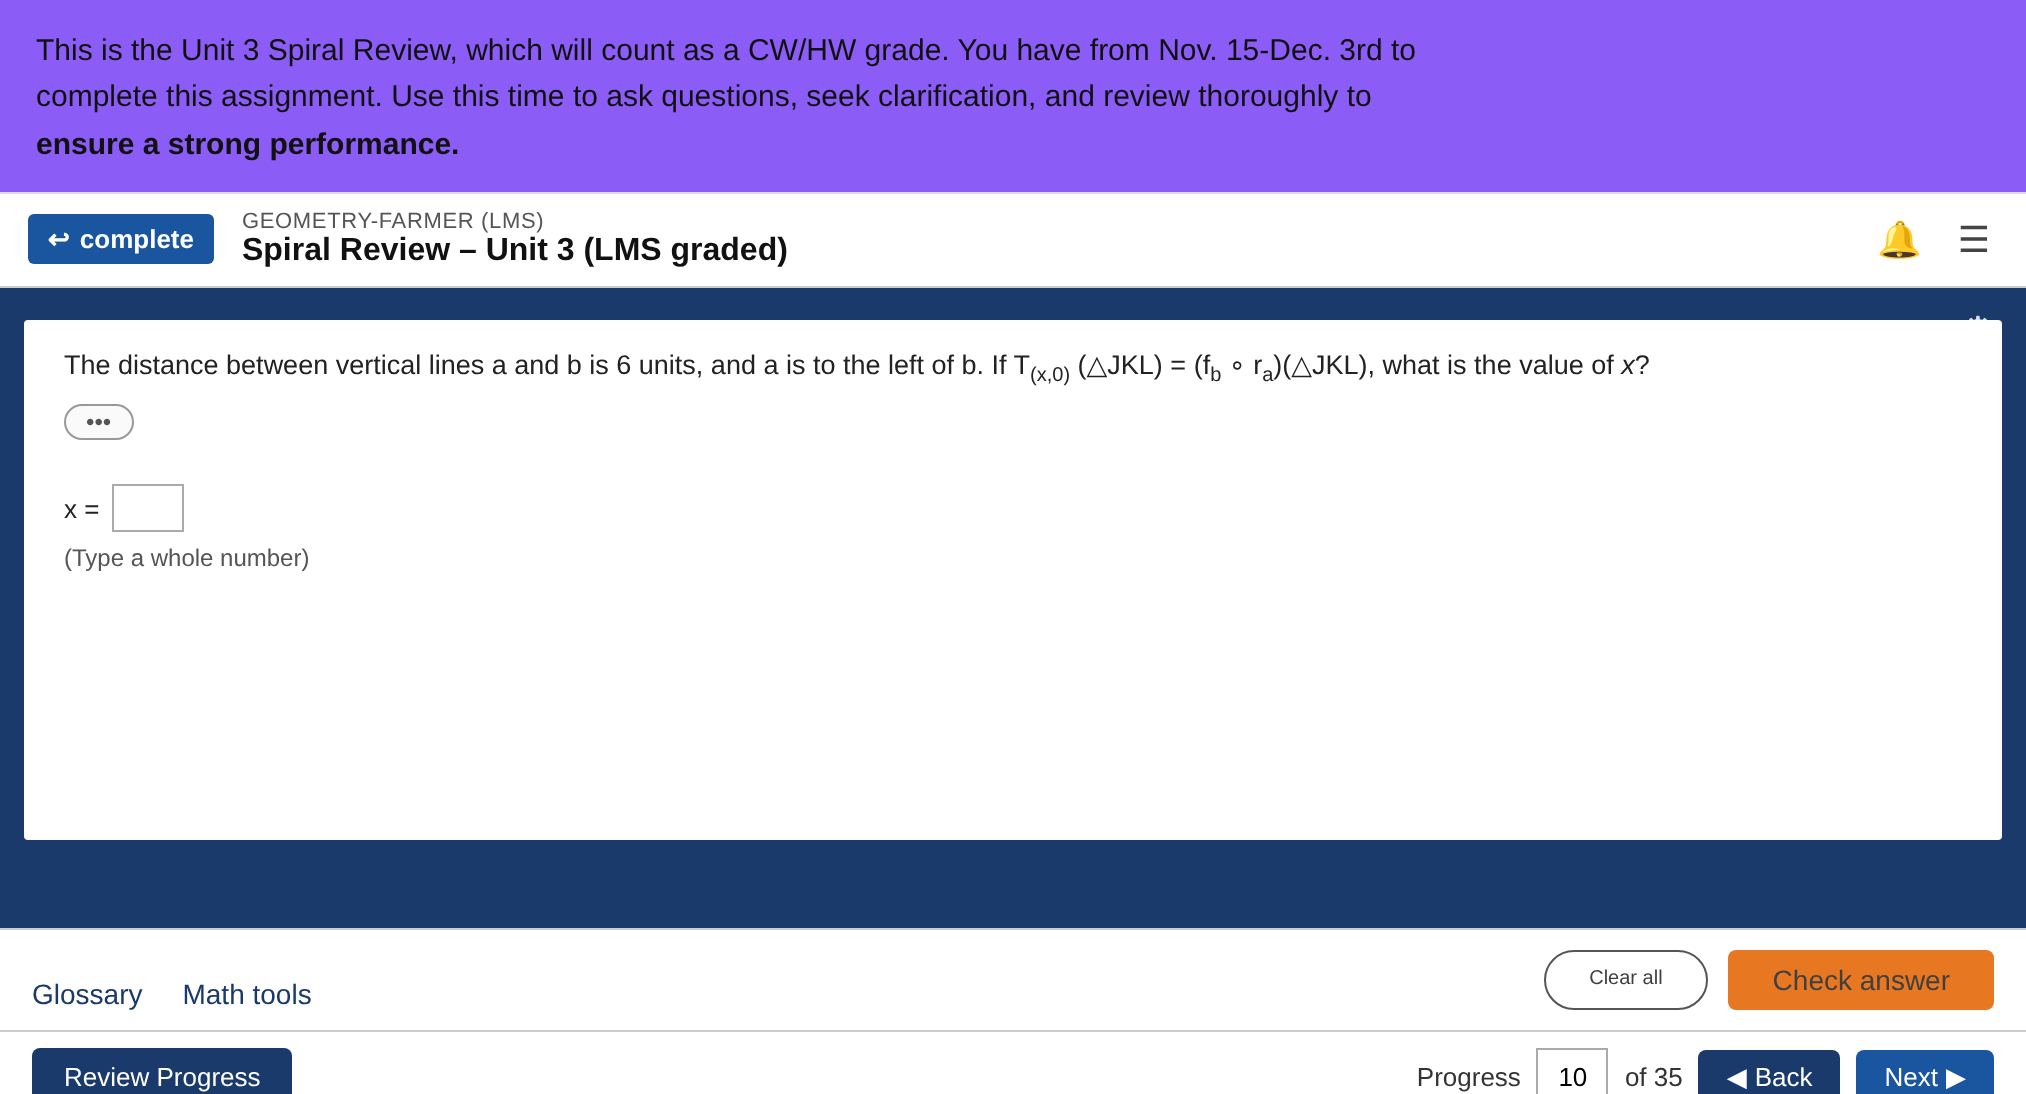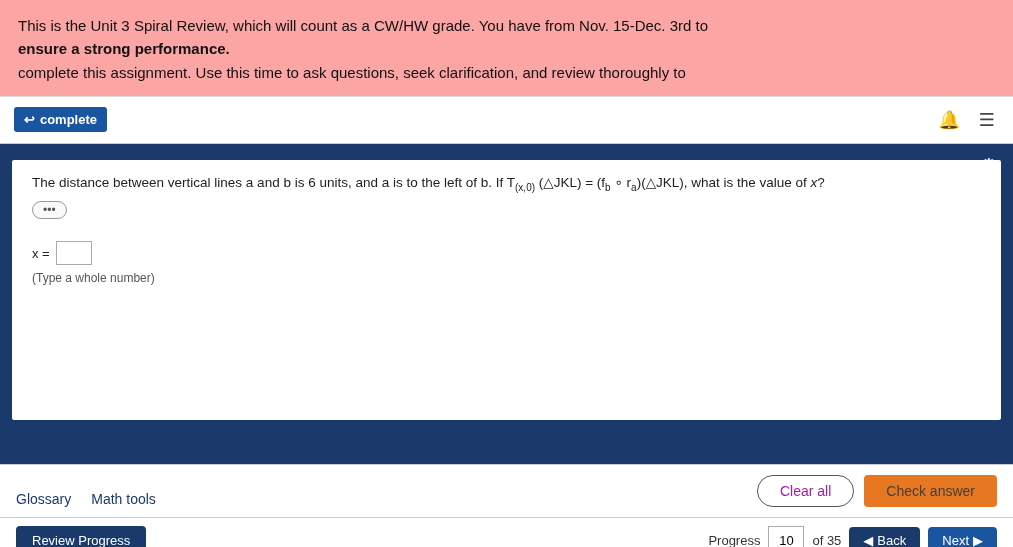--- a/index.html
+++ b/index.html
@@ -6,21 +6,21 @@
     body {
       font-family: Arial, sans-serif;
       font-size: 14px;
       background: #f0f0f0;
       width: 1013px;
       min-height: 547px;
       overflow: hidden;
     }
 
     .top-text {
-      background: #fca5a5;
+      background: #8b5cf6;
       padding: 14px 18px 12px 18px;
       font-size: 15px;
       line-height: 1.55;
       color: #111;
       border-bottom: 1px solid #ddd;
     }
 
     .top-text strong {
       font-weight: bold;
     }
@@ -175,24 +175,24 @@
 
     .toolbar-right {
       margin-left: auto;
       display: flex;
       gap: 10px;
     }
 
     .btn-clear {
       border: 1.5px solid #555;
       background: #fff;
-      color: #a21caf;
+      color: #404040;
       border-radius: 20px;
       padding: 7px 22px;
-      font-size: 14px;
+      font-size: 10px;
       cursor: pointer;
       font-weight: 500;
     }
 
     .btn-check {
       background: #e87722;
       color: #404040;
       border: none;
       border-radius: 4px;
       padding: 7px 22px;
@@ -268,28 +268,32 @@
 
     sub {
       font-size: 10px;
     }
   </style>
 </head>
 <body>
 
 <div class="top-text">
   <div>This is the Unit 3 Spiral Review, which will count as a CW/HW grade. You have from Nov. 15-Dec. 3rd to</div>
+  <div>complete this assignment.  Use this time to ask questions, seek clarification, and review thoroughly to</div>
   <div><strong>ensure a strong performance.</strong></div>
-  <div>complete this assignment.  Use this time to ask questions, seek clarification, and review thoroughly to</div>
 </div>
 
 <div class="header-bar">
   <div class="realize-logo">
     <span>↩</span>
     <span>complete</span>
+  </div>
+  <div class="header-titles">
+    <span class="header-sub">GEOMETRY-FARMER (LMS)</span>
+    <span class="header-main">Spiral Review – Unit 3 (LMS graded)</span>
   </div>
   <div class="header-right">
     <button class="icon-btn">🔔</button>
     <button class="icon-btn">☰</button>
   </div>
 </div>
 
 <div class="question-area">
   <div class="settings-icon-top">
     <span>⚙</span>

